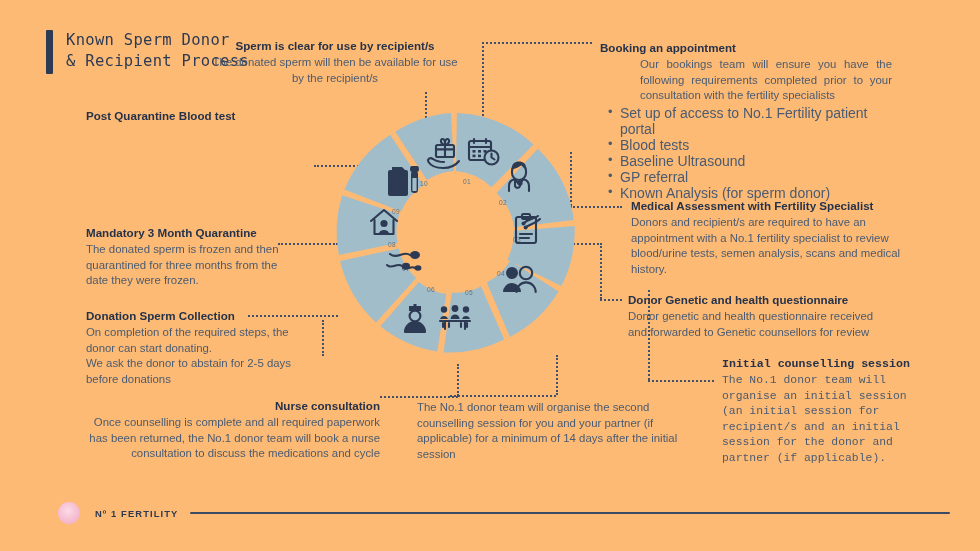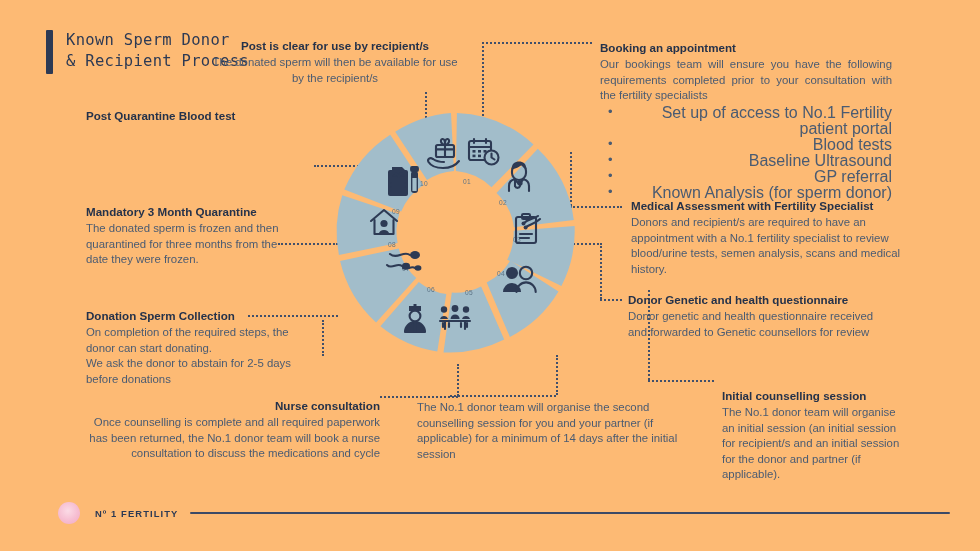--- a/index.html
+++ b/index.html
@@ -34,31 +34,31 @@
   
   .callout { position: absolute; color: #43546d; }
   .callout .hd {
     font-weight: bold; color: #25324a;
     font-size: 11.6px; line-height: 15px;
     margin-bottom: 2px;
   }
   .callout .bd {
     font-size: 11.4px; line-height: 15.6px; color: #4a5b72;
   }
-  .callout .bd.justify { text-align: justify; }
+  .callout .bd.justify { text-align: justify; margin-left: 40px; }
   .callout.right-align, .callout.right-align .hd, .callout.right-align .bd {
     text-align: right;
   }
   .callout.center-align, .callout.center-align .hd, .callout.center-align .bd {
     text-align: center;
   }
   ul.bullets { list-style: none; margin-top: 1px; }
   ul.bullets li {
-    font-size: 16px; line-height: 16px; color: #4a5b72;
-    padding-left: 20px; position: relative; text-align: right;
+    font-size: 14px; line-height: 16px; color: #4a5b72;
+    padding-left: 20px; position: relative;
   }
   ul.bullets li:before {
     content: "\2022"; position: absolute; left: 8px; top: -1px;
     color: #4a5b72; font-size: 13px;
   }
 
   
   #donut { position: absolute; left: 330px; top: 108px; }
   .seg-num {
     font-family: "Liberation Sans", sans-serif;
@@ -270,49 +270,49 @@
       <line class="ic" x1="8" y1="12.4" x2="26" y2="12.4"></line>
       <line class="ic" x1="17" y1="8" x2="17" y2="20"></line>
       <path class="ic" d="M17 8 C13 8 11.5 2.5 14.5 2 C17 1.6 17 6 17 8 Z"></path>
       <path class="ic" d="M17 8 C21 8 22.5 2.5 19.5 2 C17 1.6 17 6 17 8 Z"></path>
       <path class="ic" d="M5 22 C2 20 -1 22 0.5 25 C3 29 9 31 15 31 C22 31 28 28 31 24"></path>
       <path class="ic" d="M5 22 C8 24 12 25 16 25"></path>
     </g>
   </svg>
 
   <div class="callout center-align" style="left:212px; top:38px; width:246px;">
-    <div class="hd">Post is clear for use by recipient/s</div>
+    <div class="hd">Sperm is clear for use by recipient/s</div>
     <div class="bd">The donated sperm will then be available for use by the recipient/s</div>
   </div>
 
   <div class="callout" style="left:86px; top:108px; width:230px;">
     <div class="hd">Post Quarantine Blood test</div>
   </div>
 
-  <div class="callout" style="left:86px; top:204px; width:210px;">
+  <div class="callout" style="left:86px; top:225px; width:210px;">
     <div class="hd">Mandatory 3  Month Quarantine</div>
     <div class="bd">The donated sperm is frozen and then quarantined for three months from the date they were frozen.</div>
   </div>
 
   <div class="callout" style="left:86px; top:308px; width:228px;">
     <div class="hd">Donation Sperm Collection</div>
     <div class="bd" style="white-space:pre-line;">On completion of the required steps, the donor can start donating.
 We ask the donor to abstain for 2-5 days before donations</div>
   </div>
 
   <div class="callout right-align" style="left:86px; top:398px; width:294px;">
     <div class="hd">Nurse consultation</div>
     <div class="bd">Once counselling is complete and all required paperwork has been returned, the No.1 donor team will book a nurse consultation to discuss the medications and cycle</div>
   </div>
 
   <div class="callout" style="left:417px; top:400px; width:266px;">
     <div class="bd">The No.1 donor team will organise the second counselling session for you and your partner (if applicable) for a minimum of 14 days after the initial session</div>
   </div>
 
-  <div class="callout" style="left:722px; top:388px; width:188px;">
+  <div class="callout" style="left:722px; top:356px; width:188px;font-family:Liberation Mono, monospace;">
     <div class="hd">Initial counselling session</div>
     <div class="bd">The No.1 donor team will organise an initial session (an initial session for recipient/s and an initial session for the donor and partner (if applicable).</div>
   </div>
 
   <div class="callout" style="left:628px; top:292px; width:264px;">
     <div class="hd">Donor Genetic and health questionnaire</div>
     <div class="bd">Donor genetic and health questionnaire received and forwarded to Genetic counsellors for review</div>
   </div>
 
   <div class="callout" style="left:631px; top:198px; width:272px;">

